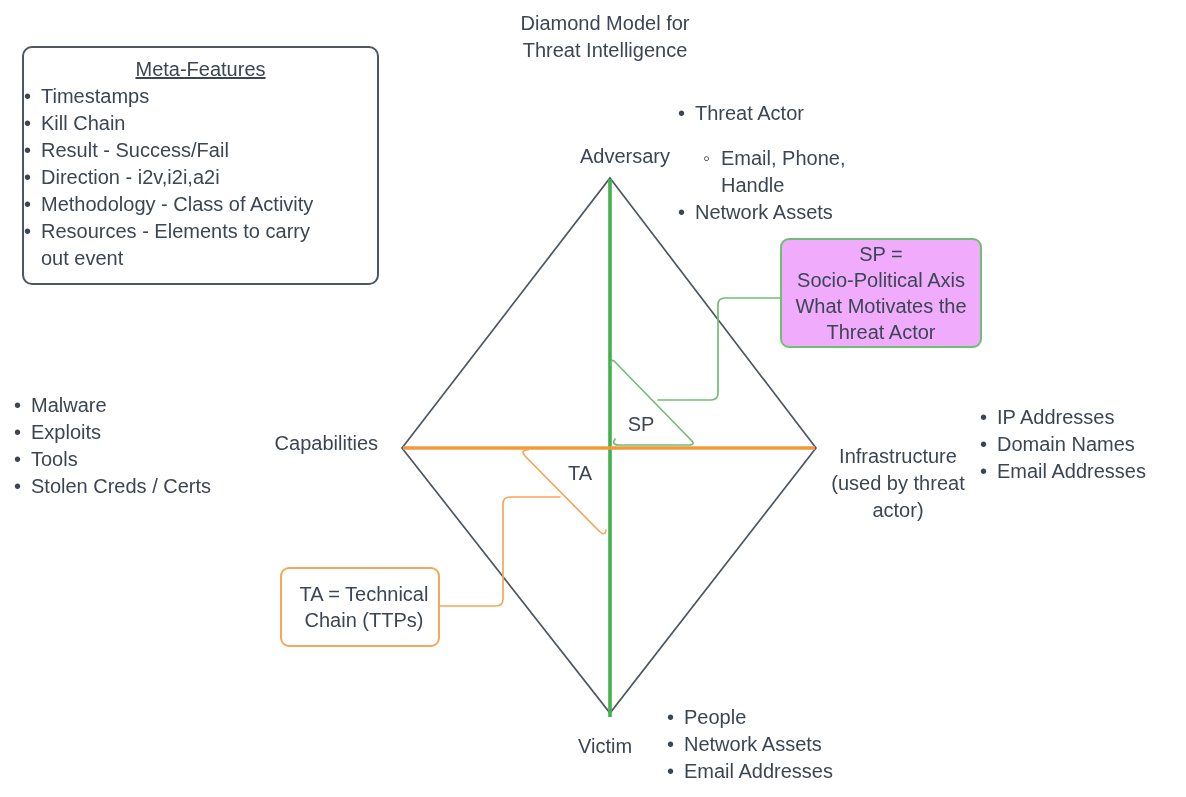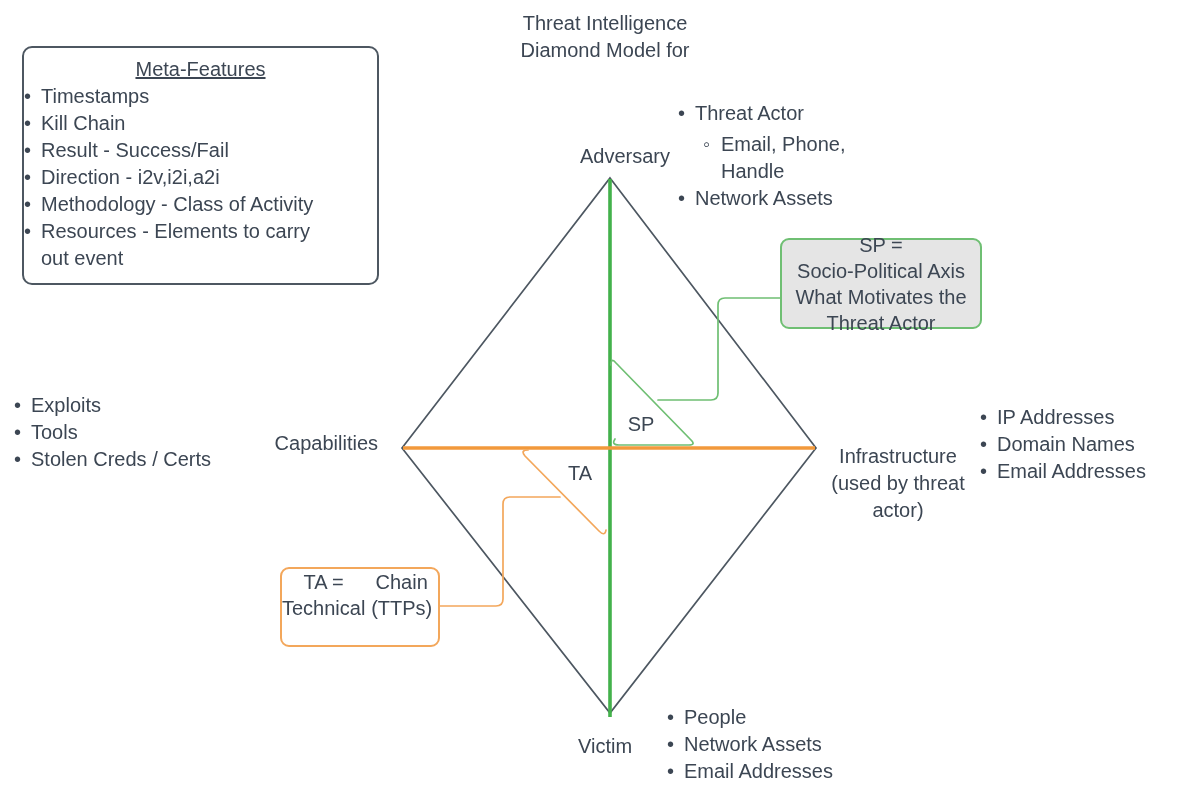--- a/index.html
+++ b/index.html
@@ -14,41 +14,42 @@
   .title{left:440px;top:10px;width:330px;text-align:center;}
 
   .meta-box{
     left:22px;top:46px;width:357px;height:239px;box-sizing:border-box;
     border:2px solid #4d5761;border-radius:10px;background:#ffffff;
   }
   .meta-title{margin-top:8px;text-align:center;text-decoration:underline;}
   ul.blist{margin:0;padding:0;list-style:none;}
   ul.blist li{position:relative;padding-left:17px;}
   ul.blist li::before{content:"\2022";position:absolute;left:0;}
-  ul.sublist{margin:4px 0 0 8px;padding:0;list-style:none;}
+  ul.sublist{margin:18px 0 0 8px;padding:0;list-style:none;}
   ul.sublist li{position:relative;padding-left:18px;}
   ul.sublist li::before{content:"\25E6";position:absolute;left:0;}
   .meta-list{margin:3px 0 0 12px;width:306px;}
   .meta-list li{padding-left:18px;}
 
   .adversary-label{left:538px;top:143px;width:132px;text-align:right;}
   .adversary-list{left:678px;top:100px;width:215px;}
   .adversary-sub{width:150px;}
 
   .sp-box{
-    left:780px;top:238px;width:202px;height:91px;box-sizing:border-box;
-    border:2px solid #6fbf73;border-radius:9px;background:#e5e5e5;
+    left:780px;top:238px;width:202px;height:110px;box-sizing:border-box;
+    border:2px solid #6fbf73;border-radius:9px;background:#f0abfc;
     display:flex;flex-direction:column;justify-content:center;text-align:center;
     line-height:26px;
   }
   .ta-box{
     left:280px;top:567px;width:160px;height:80px;box-sizing:border-box;
     border:2px solid #f3a75b;border-radius:9px;background:#ffffff;
-    display:flex;flex-direction:row;justify-content:center;text-align:center;
+    display:flex;flex-direction:column;justify-content:center;text-align:center;
     line-height:26px;
+    padding-left:8px;
   }
   .sp-label{left:617px;top:411px;width:48px;text-align:center;}
   .ta-label{left:556px;top:460px;width:48px;text-align:center;}
 
   .cap-label{left:238px;top:430px;width:140px;text-align:right;}
   .cap-list{left:14px;top:392px;width:230px;}
 
   .infra-label{left:818px;top:405px;width:160px;text-align:center;margin-top:38px;}
   .infra-list{left:980px;top:404px;width:200px;}
 
@@ -69,22 +70,22 @@
   <path d="M 611 365 Q 611 357 616 363 L 691 440 Q 696 445 689 445 L 619 445 Q 611 445 615 439" fill="none" stroke="#6fbf73" stroke-width="1.7" stroke-linecap="round" stroke-linejoin="round"></path>
 
   <path d="M 780 298 L 725 298 Q 718 298 718 305 L 718 393 Q 718 400 711 400 L 658 400" fill="none" stroke="#6fbf73" stroke-width="1.7" stroke-linecap="round"></path>
 
   <path d="M 528 450 Q 520 450 525 456 L 599 531 Q 605 537 606 530" fill="none" stroke="#f3a75b" stroke-width="1.7" stroke-linecap="round" stroke-linejoin="round"></path>
 
   <path d="M 440 606 L 496 606 Q 503 606 503 599 L 503 504 Q 503 497 510 497 L 560 497" fill="none" stroke="#f3a75b" stroke-width="1.7" stroke-linecap="round"></path>
 </svg>
 
 <div class="abs title">
+  <div>Diamond Model for</div>
   <div>Threat Intelligence</div>
-  <div>Diamond Model for</div>
 </div>
 
 <div class="abs meta-box">
   <div class="meta-title">Meta-Features</div>
   <ul class="blist meta-list">
     <li>Timestamps</li>
     <li>Kill Chain</li>
     <li>Result - Success/Fail</li>
     <li>Direction - i2v,i2i,a2i</li>
     <li>Methodology - Class of Activity</li>
@@ -113,20 +114,21 @@
 <div class="abs ta-box">
   <div>TA = Technical</div>
   <div>Chain (TTPs)</div>
 </div>
 
 <div class="abs sp-label">SP</div>
 <div class="abs ta-label">TA</div>
 
 <div class="abs cap-label">Capabilities</div>
 <ul class="abs blist cap-list">
+  <li>Malware</li>
   <li>Exploits</li>
   <li>Tools</li>
   <li>Stolen Creds / Certs</li>
 </ul>
 
 <div class="abs infra-label">
   <div>Infrastructure</div>
   <div>(used by threat</div>
   <div>actor)</div>
 </div>

